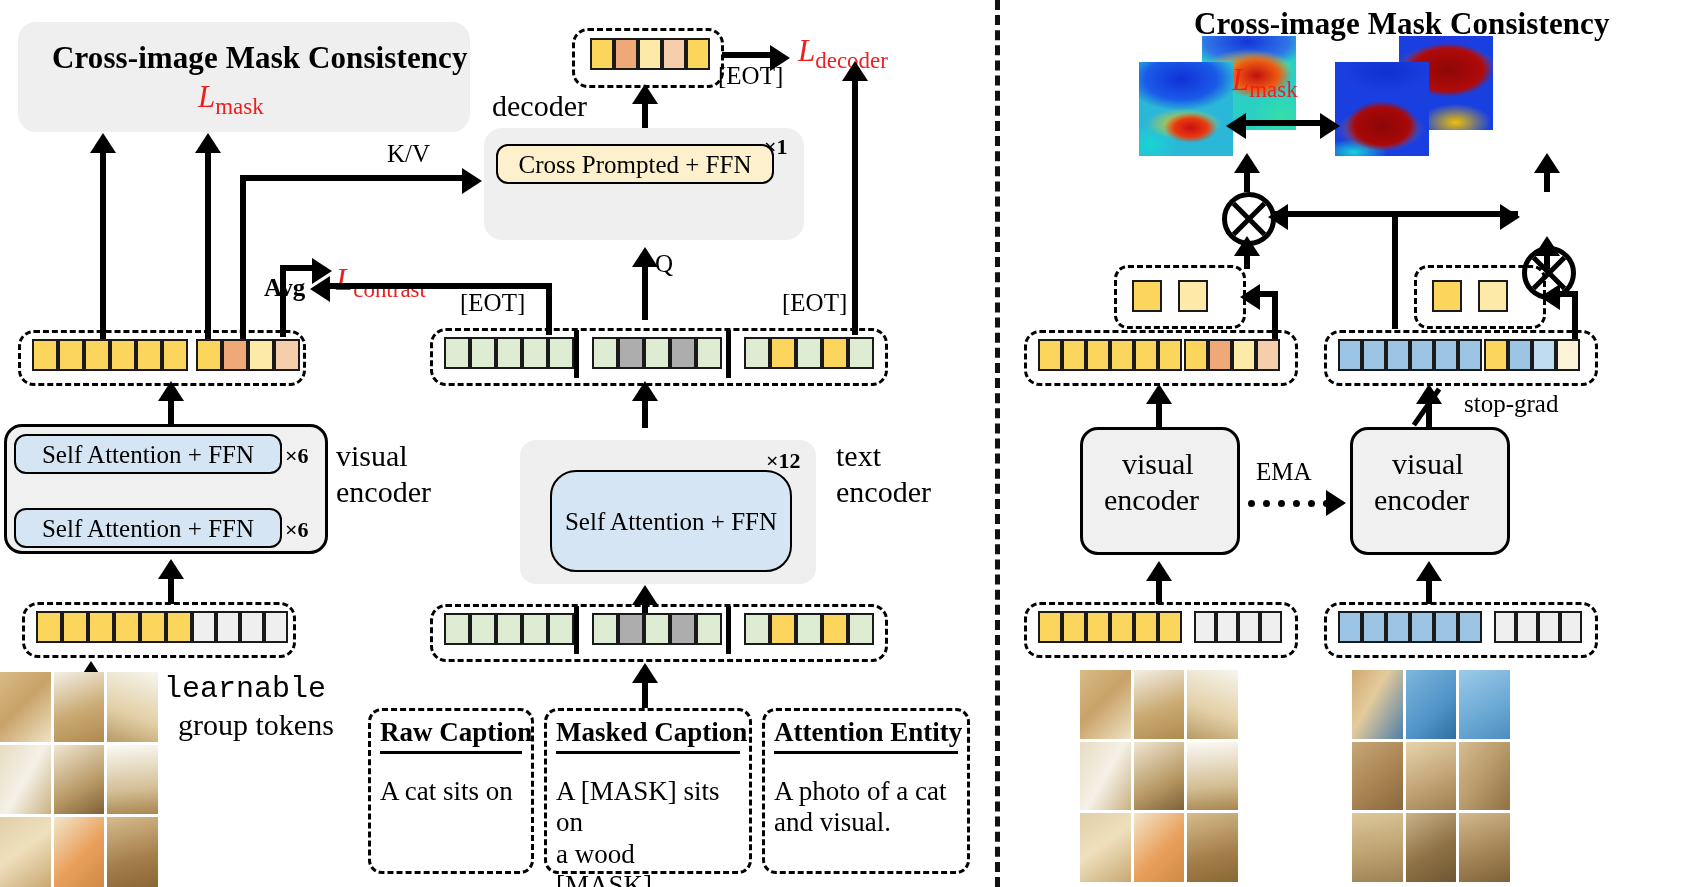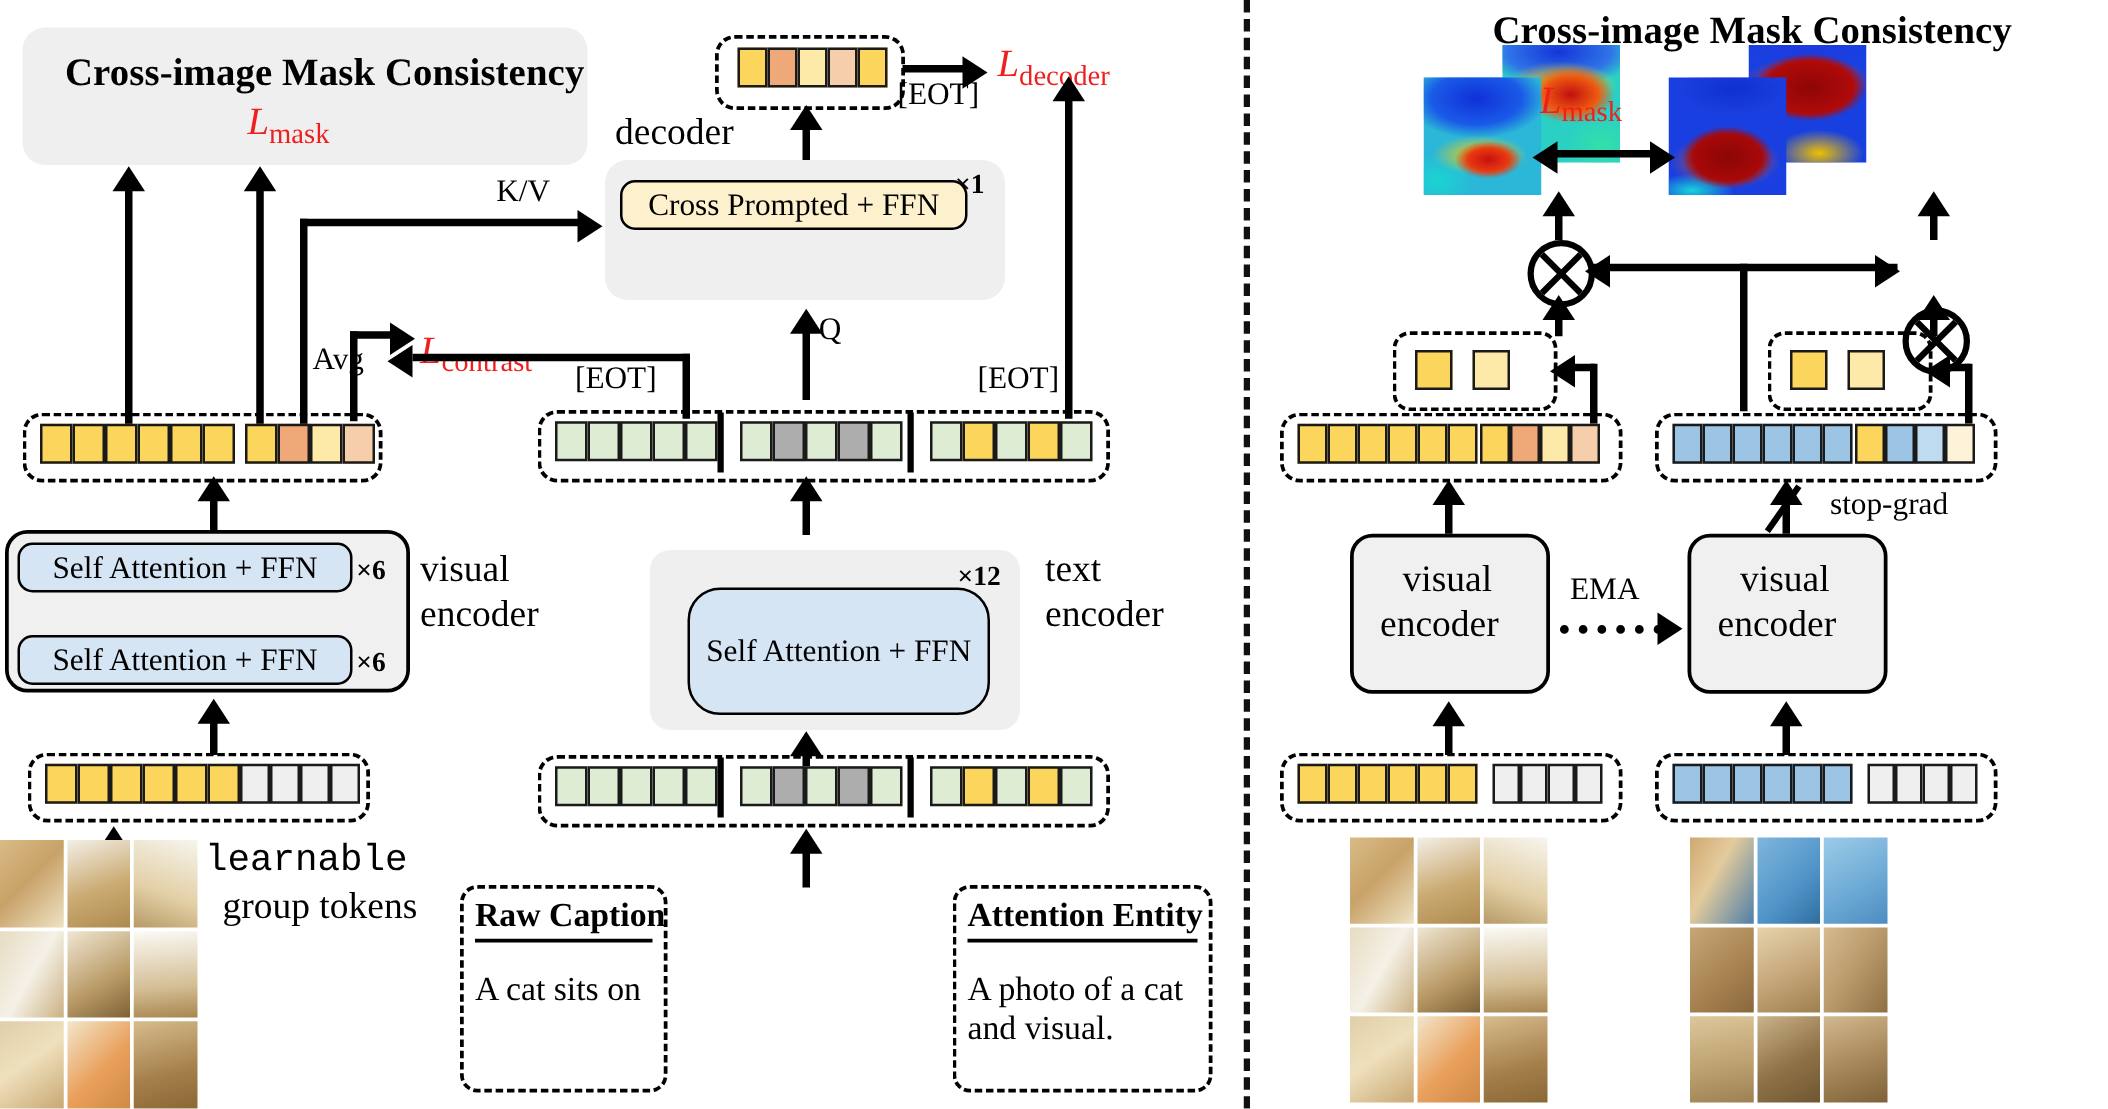--- a/index.html
+++ b/index.html
@@ -157,21 +157,21 @@
   <div class="abs loss" style="left:198px;top:79px;"><i>L</i><sub>mask</sub></div>
 
   <div class="abs vline" style="left:100px;top:152px;height:190px;"></div>
   <div class="abs arrow-up" style="left:90px;top:133px;"></div>
   <div class="abs vline" style="left:205px;top:152px;height:190px;"></div>
   <div class="abs arrow-up" style="left:195px;top:133px;"></div>
 
   <div class="abs vline" style="left:240px;top:175px;height:167px;"></div>
   <div class="abs hline" style="left:240px;top:175px;width:225px;"></div>
   <div class="abs arrow-right" style="left:462px;top:168px;"></div>
-  <div class="abs lbl small" style="left:387px;top:140px;margin-left:10px;">K/V</div>
+  <div class="abs lbl small" style="left:387px;top:140px;">K/V</div>
 
   <div class="abs dashbox" style="left:572px;top:28px;width:146px;height:54px;"></div>
   <div class="abs tokrow" id="row-entity-out" style="left:590px;top:38px;">
       <div class="tok" style="width: 24px; height: 32px; background: rgb(252, 214, 92);"></div>
       <div class="tok" style="width: 24px; height: 32px; background: rgb(239, 168, 119);"></div>
       <div class="tok" style="width: 24px; height: 32px; background: rgb(253, 233, 168);"></div>
       <div class="tok" style="width: 24px; height: 32px; background: rgb(246, 206, 171);"></div>
       <div class="tok" style="width: 24px; height: 32px; background: rgb(252, 214, 92);"></div>
     </div>
 
@@ -196,21 +196,21 @@
 
   <div class="abs loss" style="left:336px;top:262px;"><i>L</i><sub>contrast</sub></div>
   <div class="abs hline" style="left:330px;top:283px;width:222px;"></div>
   <div class="abs vline" style="left:546px;top:283px;height:52px;"></div>
   <div class="abs arrow-left" style="left:310px;top:276px;"></div>
   <div class="abs lbl small" style="left:460px;top:289px;">[EOT]</div>
 
   <div class="abs vline" style="left:280px;top:265px;height:72px;"></div>
   <div class="abs hline" style="left:280px;top:265px;width:36px;"></div>
   <div class="abs arrow-right" style="left:312px;top:258px;"></div>
-  <div class="abs lbl small" style="left:250px;top:274px;">Avg</div>
+  <div class="abs lbl small" style="left:264px;top:274px;font-weight:bold;">Avg</div>
 
   <div class="abs dashbox" style="left:18px;top:330px;width:282px;height:50px;"></div>
   <div class="abs tokrow" id="row-vis-patch" style="left:32px;top:339px;">
       <div class="tok" style="width: 26px; height: 32px; background: rgb(252, 214, 92);"></div>
       <div class="tok" style="width: 26px; height: 32px; background: rgb(252, 214, 92);"></div>
       <div class="tok" style="width: 26px; height: 32px; background: rgb(252, 214, 92);"></div>
       <div class="tok" style="width: 26px; height: 32px; background: rgb(252, 214, 92);"></div>
       <div class="tok" style="width: 26px; height: 32px; background: rgb(252, 214, 92);"></div>
       <div class="tok" style="width: 26px; height: 32px; background: rgb(252, 214, 92);"></div>
     </div>
@@ -344,20 +344,26 @@
 
   <div class="abs vline" style="left:642px;top:682px;height:28px;"></div>
   <div class="abs arrow-up" style="left:632px;top:663px;"></div>
 
   <div class="abs capcard" style="left:368px;top:708px;width:166px;height:166px;">
     <div class="hd">Raw Caption</div>
     <div class="rule"></div>
     <div class="bd" style="margin-top:22px;">A cat sits on</div>
   </div>
 
+  <div class="abs capcard" style="left:544px;top:708px;width:208px;height:166px;">
+    <div class="hd">Masked Caption</div>
+    <div class="rule"></div>
+    <div class="bd" style="margin-top:22px;">A [MASK] sits on</div>
+    <div class="bd">a wood [MASK].</div>
+  </div>
 
   <div class="abs capcard" style="left:762px;top:708px;width:208px;height:166px;">
     <div class="hd">Attention Entity</div>
     <div class="rule"></div>
     <div class="bd" style="margin-top:22px;">A photo of a cat</div>
     <div class="bd">and visual.</div>
   </div>
 
   <div class="abs title" style="left:1194px;top:6px;">Cross-image Mask Consistency</div>
 

